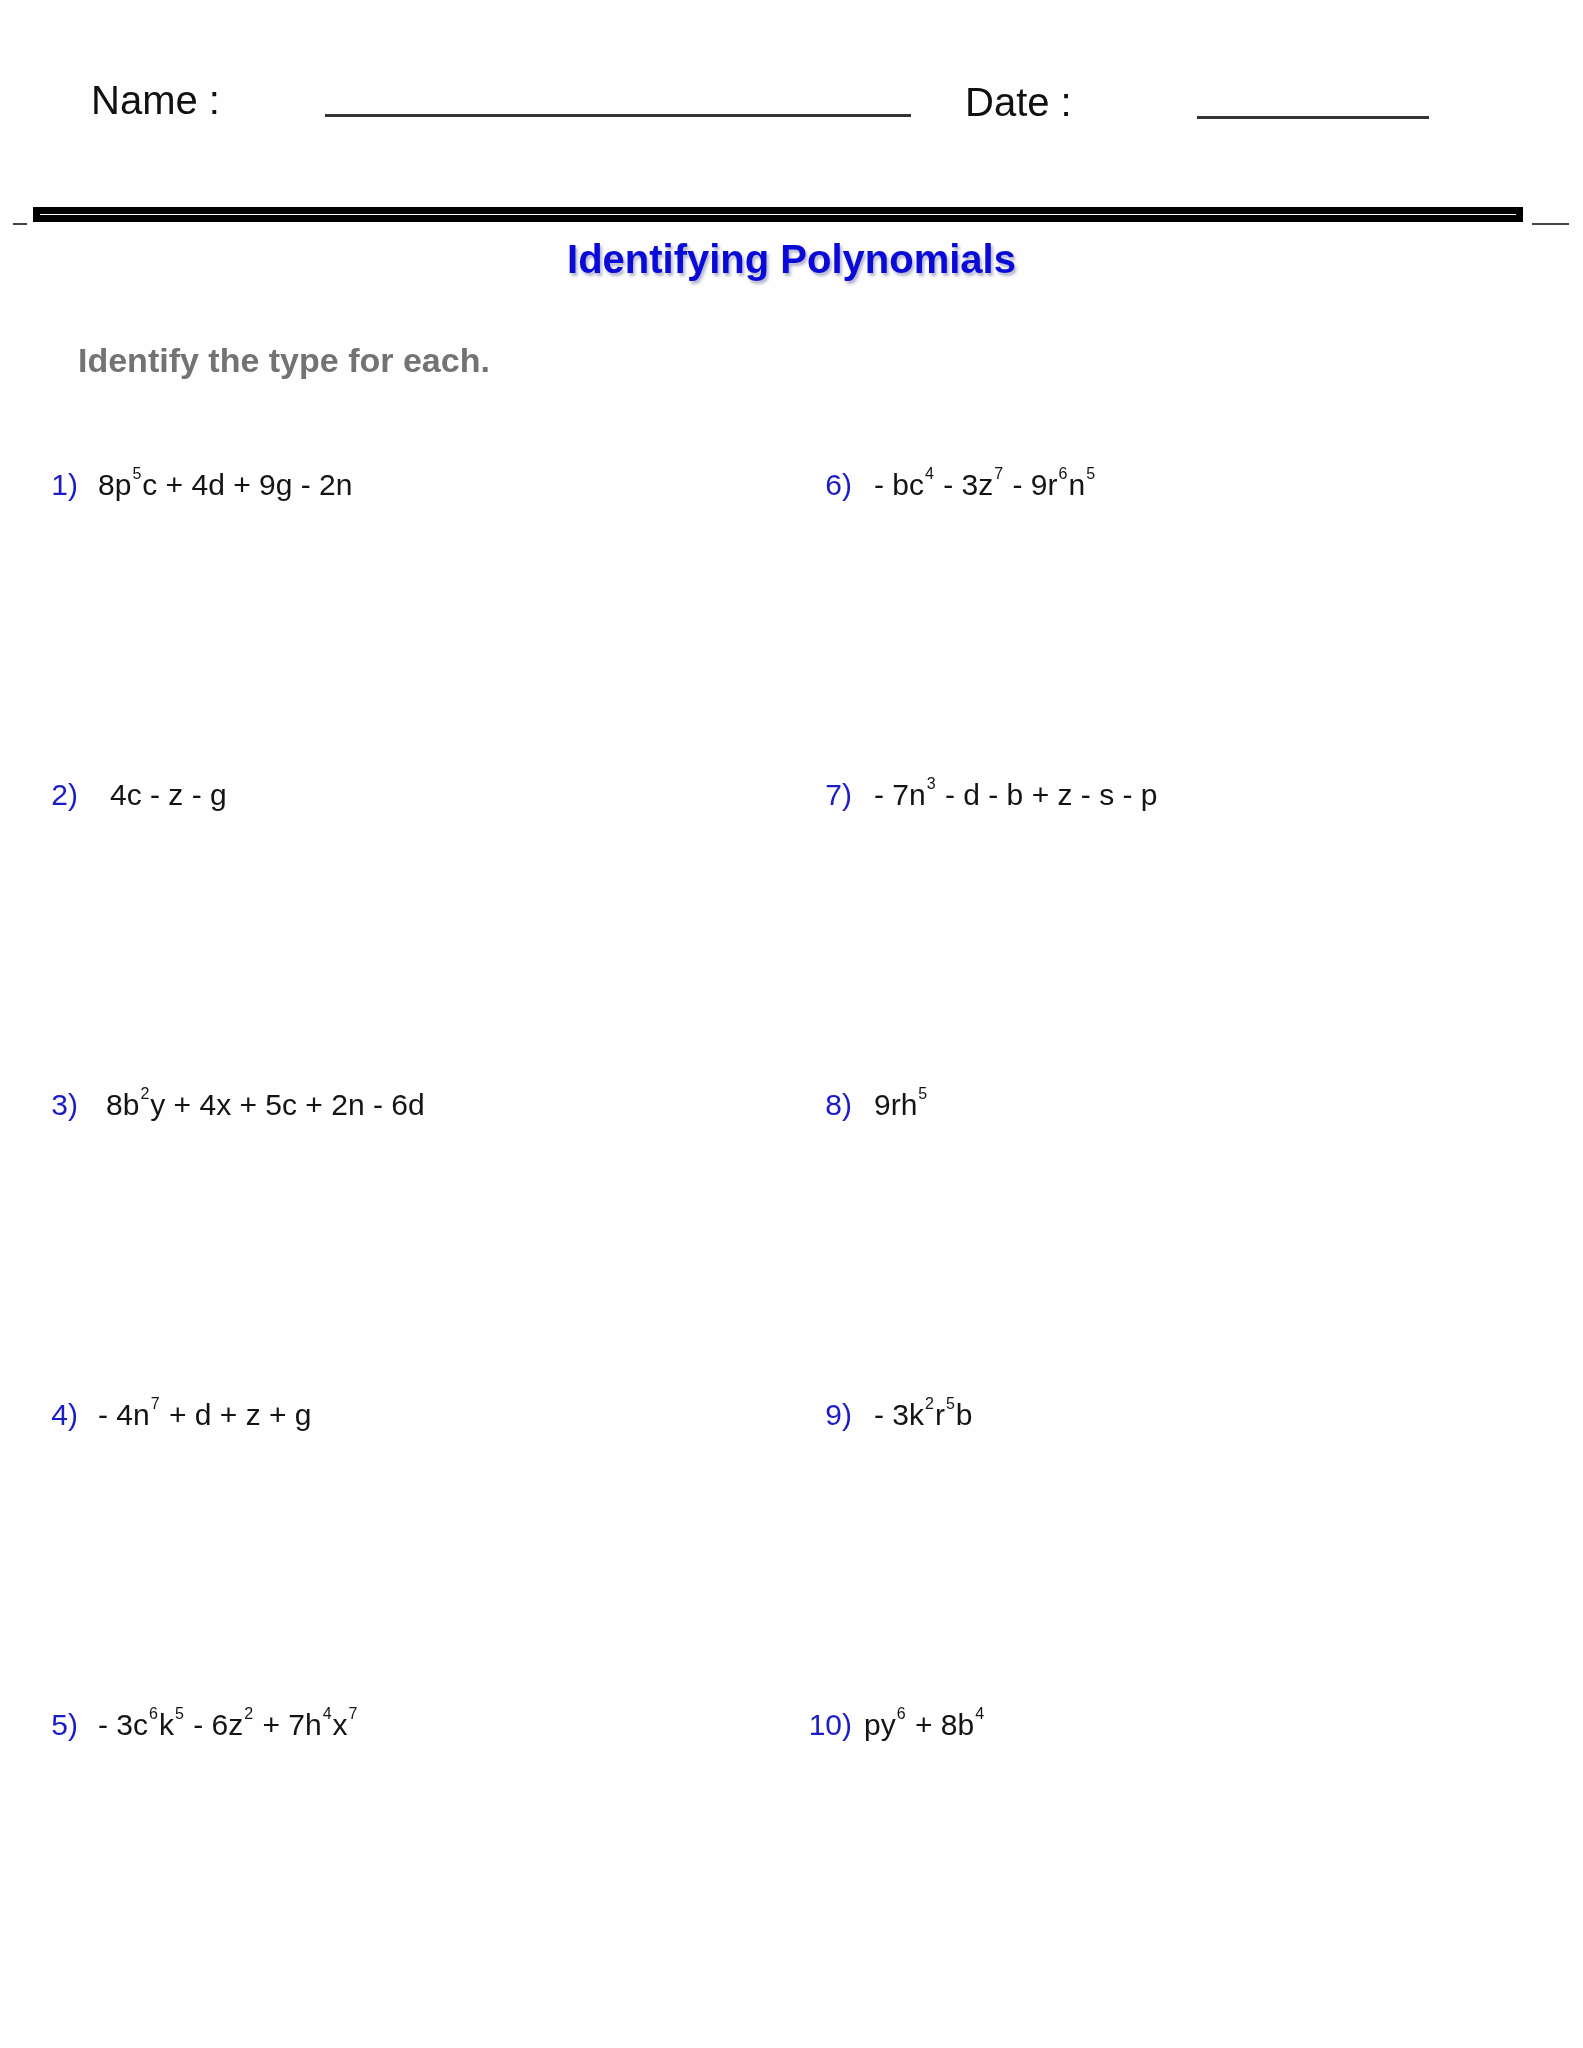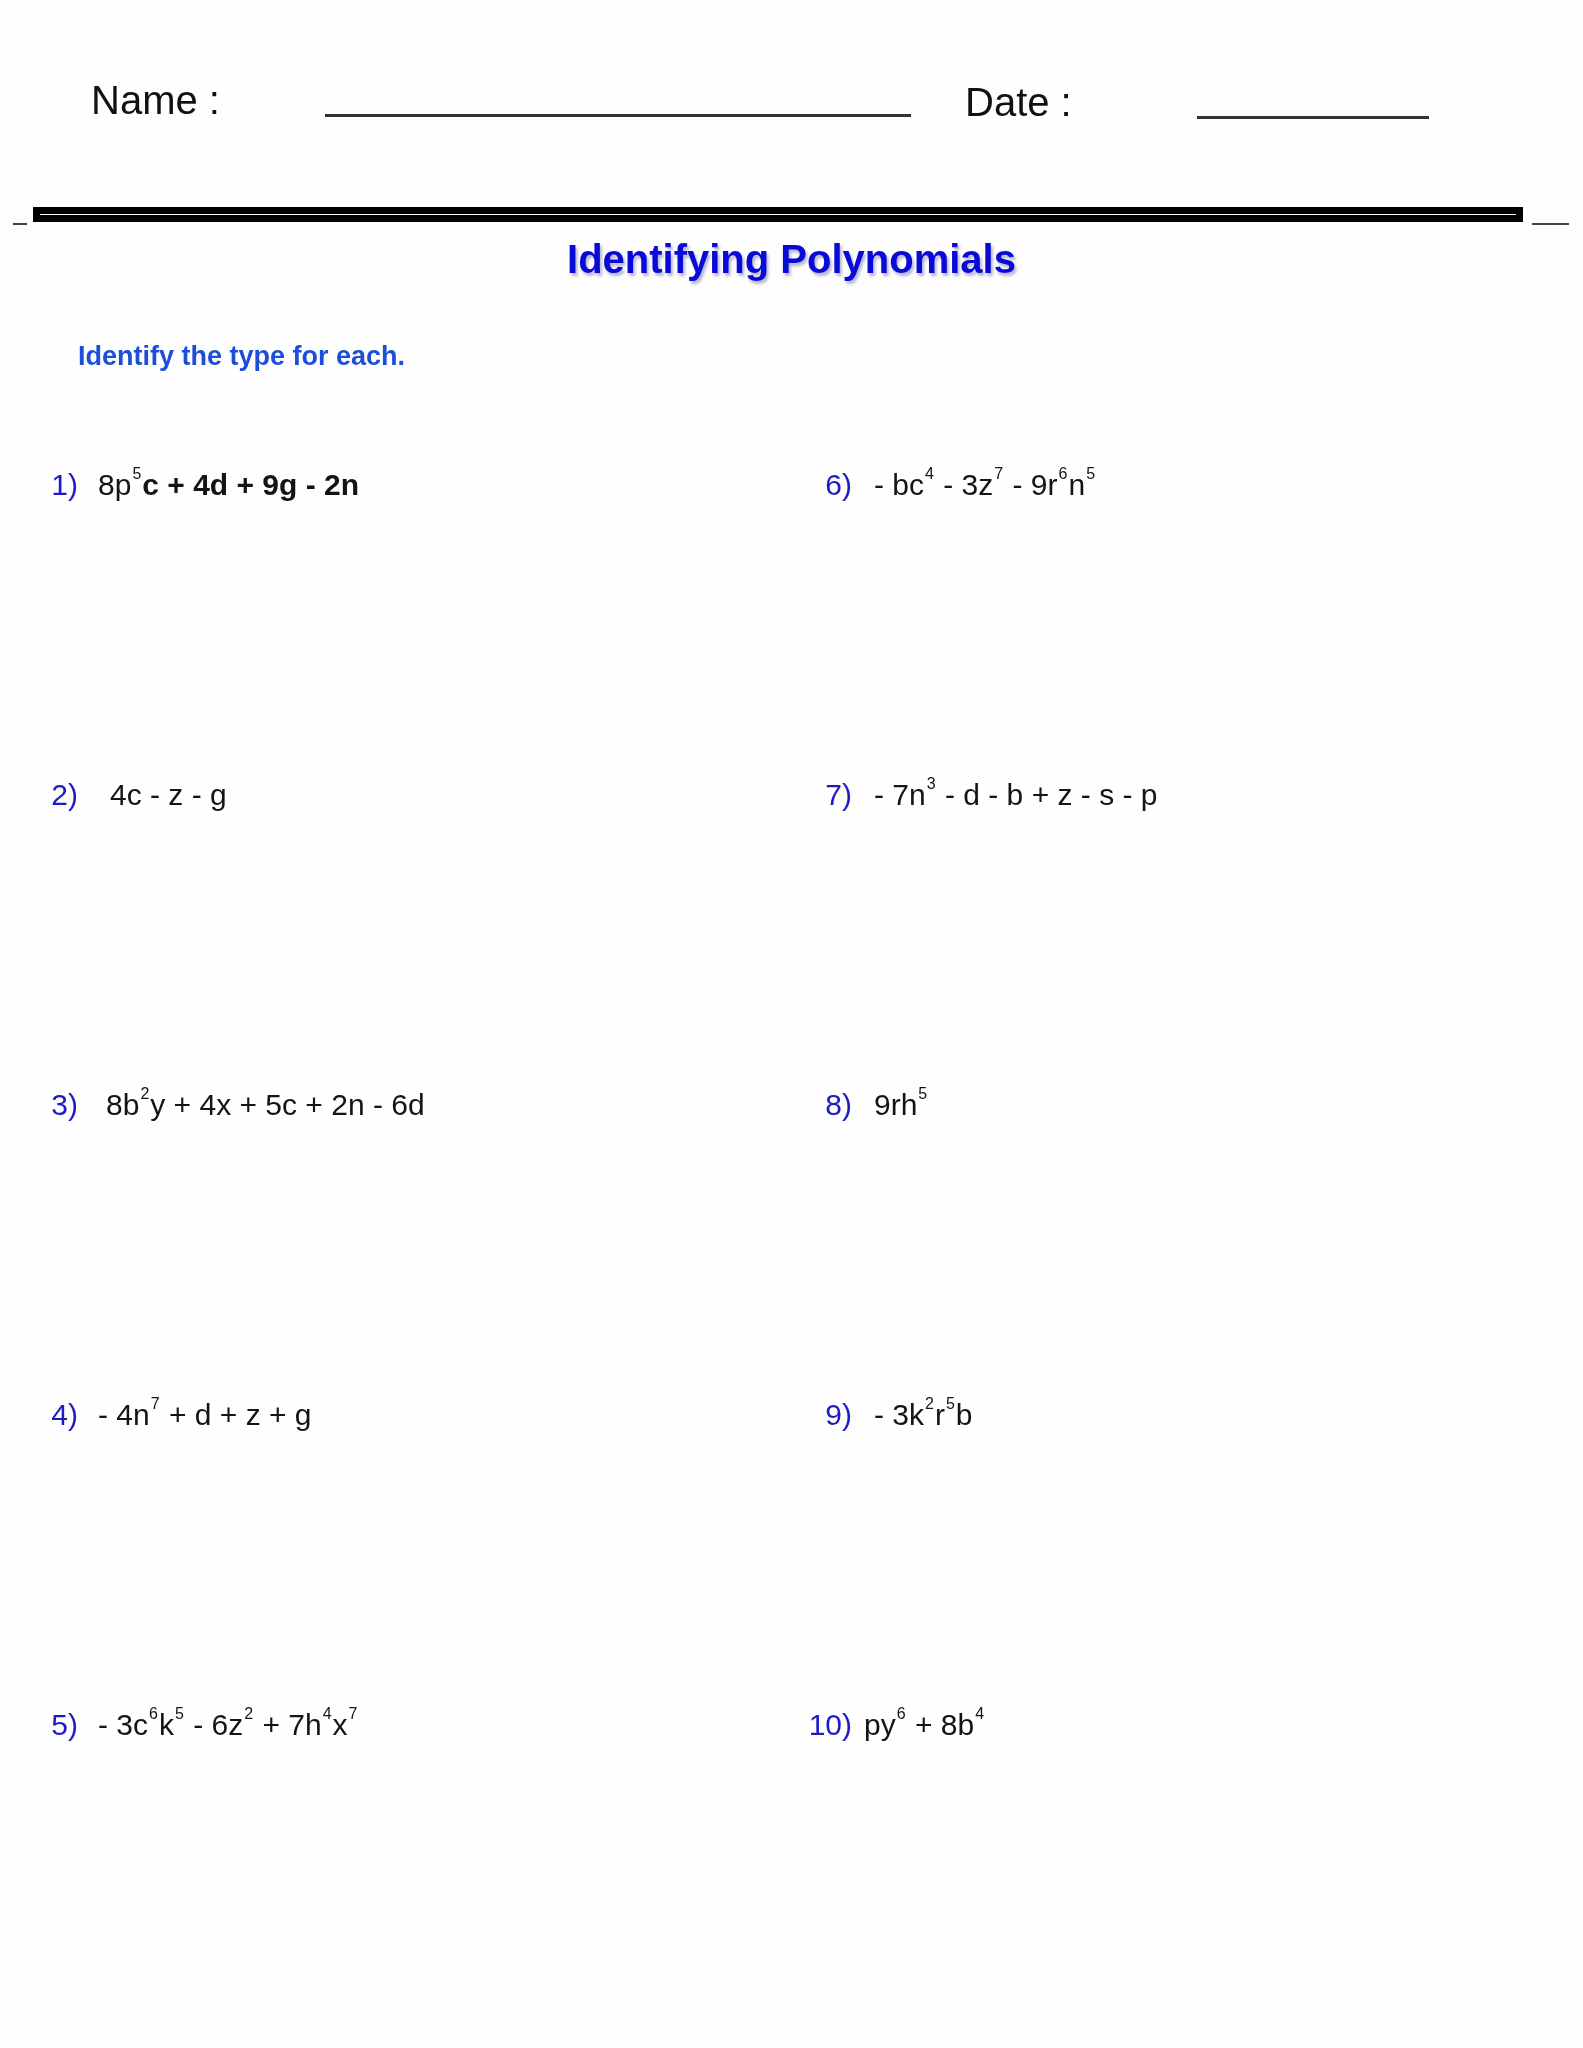--- a/index.html
+++ b/index.html
@@ -44,23 +44,23 @@
     .title {
       font-size: 40px;
       font-weight: bold;
       color: #0a0ad8;
       text-shadow: 2px 3px 3px rgba(120,120,170,0.55);
       white-space: nowrap;
       line-height: 1;
     }
 
     .instructions {
-      font-size: 27px;
+      font-size: 34px;
       font-weight: bold;
-      color: #1d4ed8;
+      color: #737373;
       white-space: nowrap;
       line-height: 1;
     }
 
     
     .problem {
       display: flex;
       align-items: baseline;
       white-space: nowrap;
       font-size: 30px;
@@ -97,21 +97,21 @@
 <div class="abs sep-box" style="left:33px; top:207px; width:1476px;"></div>
 <div class="abs tick" style="left:1532px; top:223px; width:37px;"></div>
 
 <div class="abs title" style="left:0; width:1583px; top:239px; text-align:center;">Identifying Polynomials</div>
 
 <div class="abs instructions" style="left:78px; top:343px;">Identify the type for each.</div>
 
 <div id="problems">
     <div class="abs problem" style="top: 470px; left: 0px;">
       <span class="pnum" style="width: 78px;">1)</span>
-      <span class="pexpr" style="margin-left: 20px;"><span style="white-space: pre;">8p</span><sup style="white-space: pre;">5</sup><span style="white-space: pre; font-weight: bold;">c + 4d + 9g - 2n</span></span>
+      <span class="pexpr" style="margin-left: 20px;"><span style="white-space: pre;">8p</span><sup style="white-space: pre;">5</sup><span style="white-space: pre;">c + 4d + 9g - 2n</span></span>
     </div>
     <div class="abs problem" style="top: 780px; left: 0px;">
       <span class="pnum" style="width: 78px;">2)</span>
       <span class="pexpr" style="margin-left: 32px;"><span style="white-space: pre;">4c - z - g</span></span>
     </div>
     <div class="abs problem" style="top: 1090px; left: 0px;">
       <span class="pnum" style="width: 78px;">3)</span>
       <span class="pexpr" style="margin-left: 28px;"><span style="white-space: pre;">8b</span><sup style="white-space: pre;">2</sup><span style="white-space: pre;">y + 4x + 5c + 2n - 6d</span></span>
     </div>
     <div class="abs problem" style="top: 1400px; left: 0px;">

